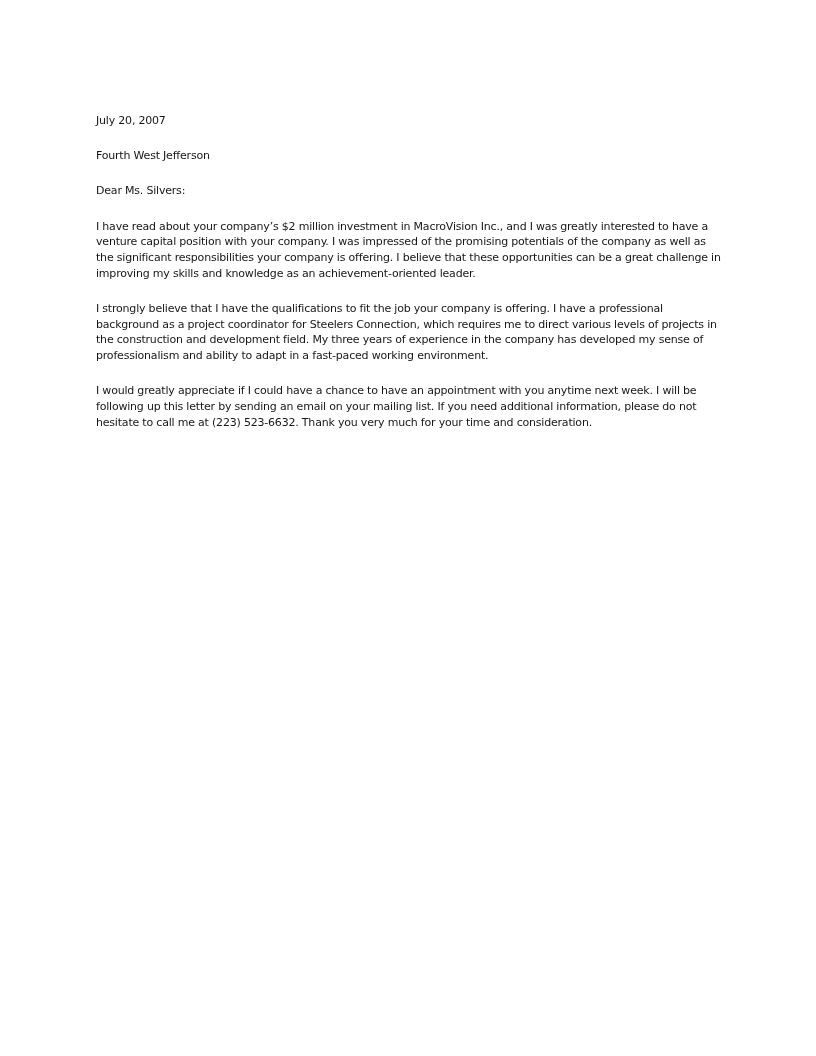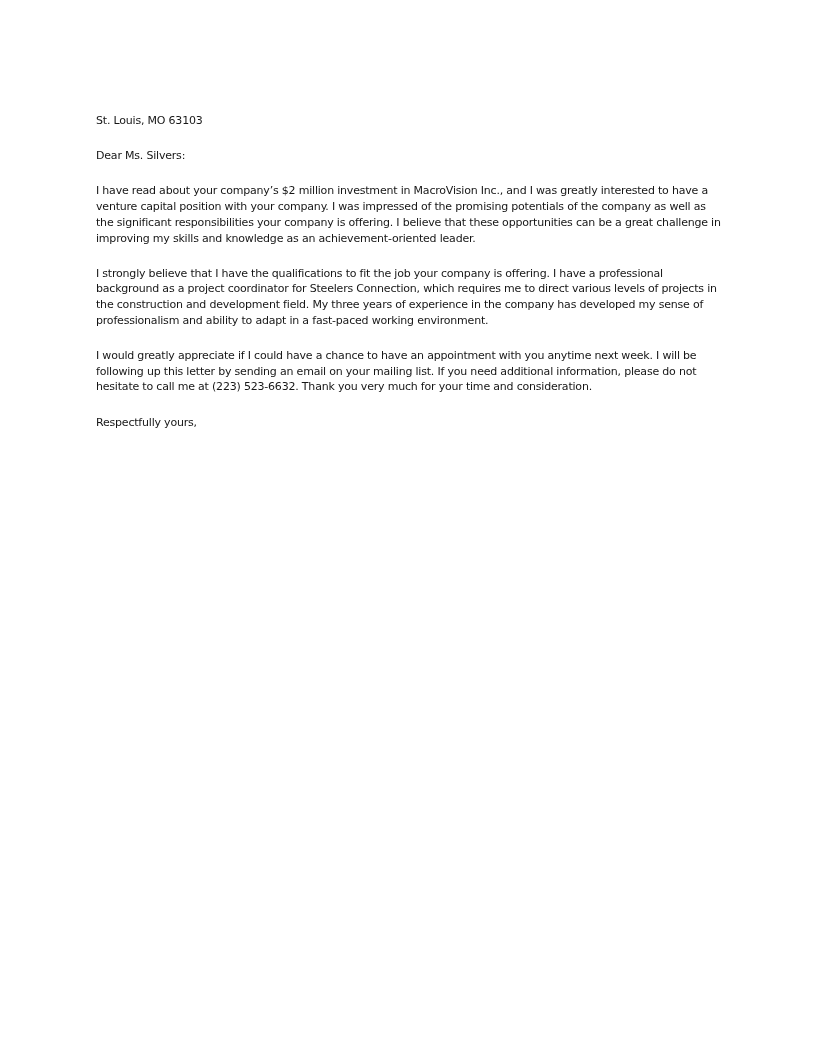--- a/index.html
+++ b/index.html
@@ -31,32 +31,32 @@
       margin: 0 0 19.5px 0;
       padding: 0;
     }
   </style>
 </head>
 <body>
 
 <div class="page">
   <div class="content">
 
+    <p>July 20, 2007</p>
 
 
 
+    <p>Fourth West Jefferson</p>
 
-    <p>St. Louis, MO 63103</p>
 
     <p>Dear Ms. Silvers:</p>
 
     <p>I have read about your company’s $2 million investment in MacroVision Inc., and I was greatly interested to have a venture capital position with your company. I was impressed of the promising potentials of the company as well as the significant responsibilities your company is offering. I believe that these opportunities can be a great challenge in improving my skills and knowledge as an achievement-oriented leader.</p>
 
     <p>I strongly believe that I have the qualifications to fit the job your company is offering. I have a professional background as a project coordinator for Steelers Connection, which requires me to direct various levels of projects in the construction and development field. My three years of experience in the company has developed my sense of professionalism and ability to adapt in a fast-paced working environment.</p>
 
 
     <p>I would greatly appreciate if I could have a chance to have an appointment with you anytime next week. I will be following up this letter by sending an email on your mailing list. If you need additional information, please do not hesitate to call me at (223) 523-6632. Thank you very much for your time and consideration.</p>
 
-    <p>Respectfully yours,</p>
 
 
   </div>
 </div>
 
 </body></html>

